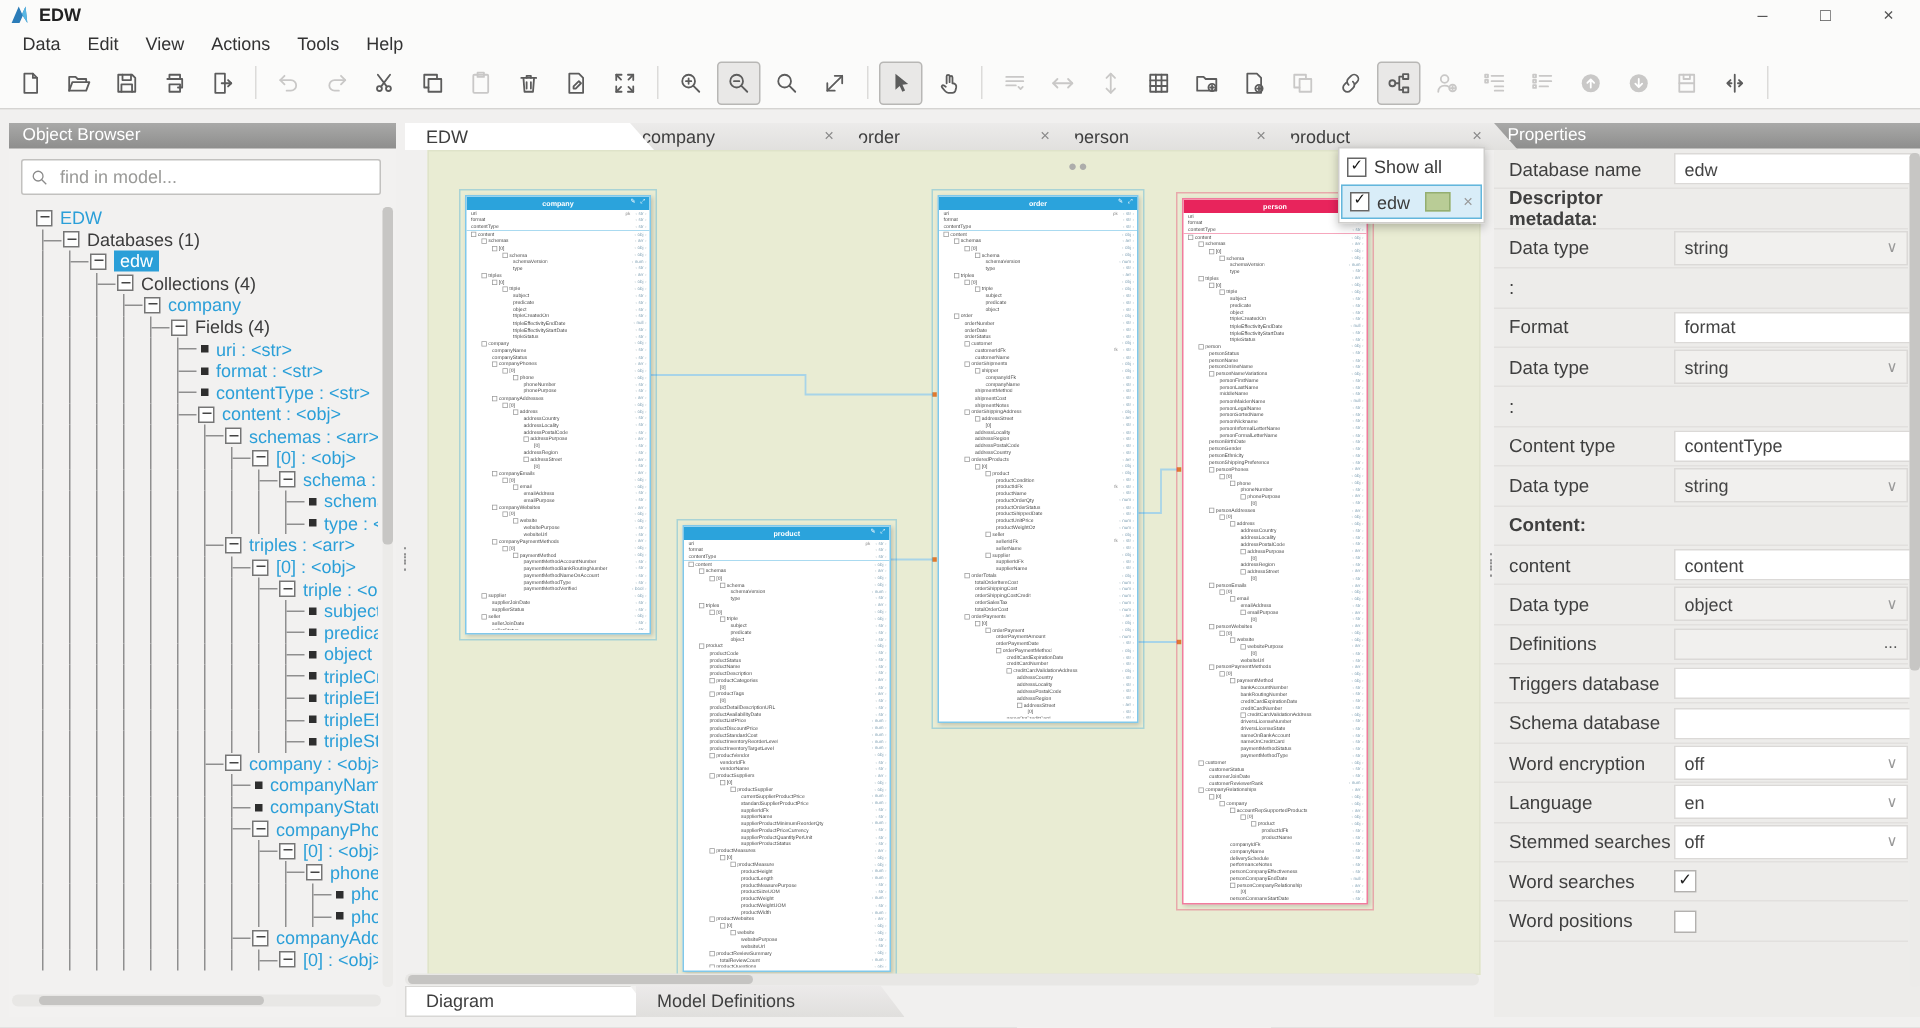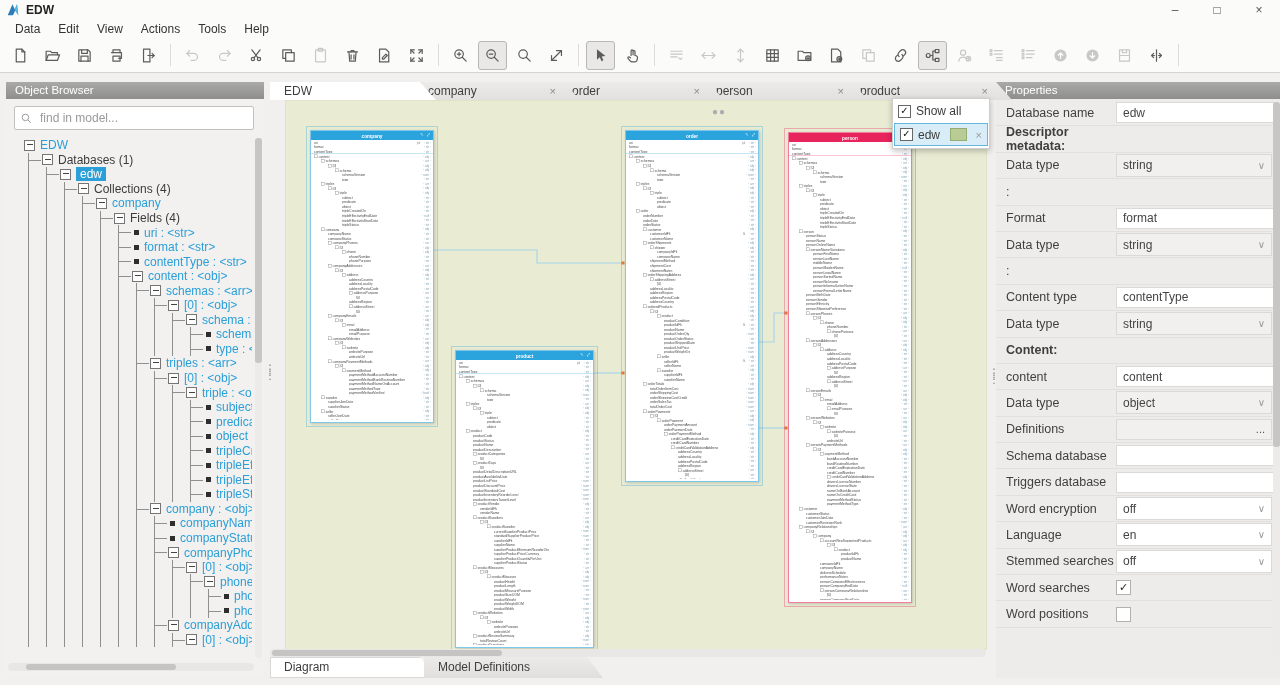--- a/index.html
+++ b/index.html
@@ -3527,25 +3527,25 @@
             <span class="chev">∨</span>
           </div>
         </div>
         <div class="prL">
           <span class="lab">Definitions</span>
           <div class="pell">
             <span>...</span>
           </div>
         </div>
         <div class="prL">
+          <span class="lab">Triggers database</span>
+          <input class="pin" value="" style="">
+        </div>
+        <div class="prL">
           <span class="lab">Schema database</span>
-          <input class="pin" value="" style="">
-        </div>
-        <div class="prL">
-          <span class="lab">Triggers database</span>
           <input class="pin" value="" style="">
         </div>
         <div class="prL">
           <span class="lab">Word encryption</span>
           <div class="psel">
             <span>off</span>
             <span class="chev">∨</span>
           </div>
         </div>
         <div class="prL">

